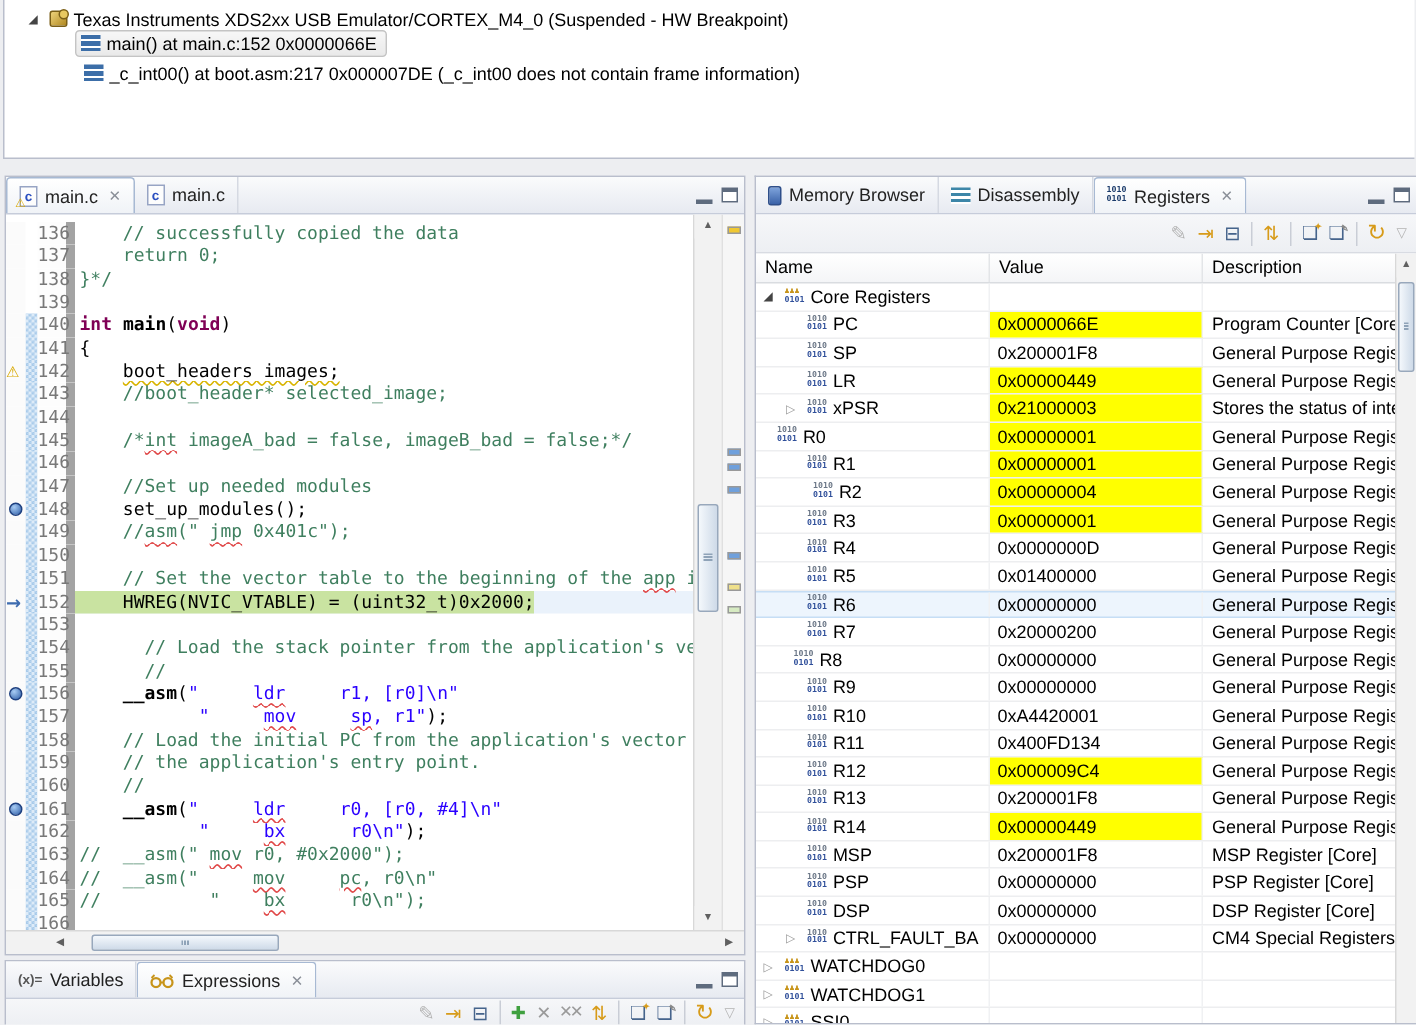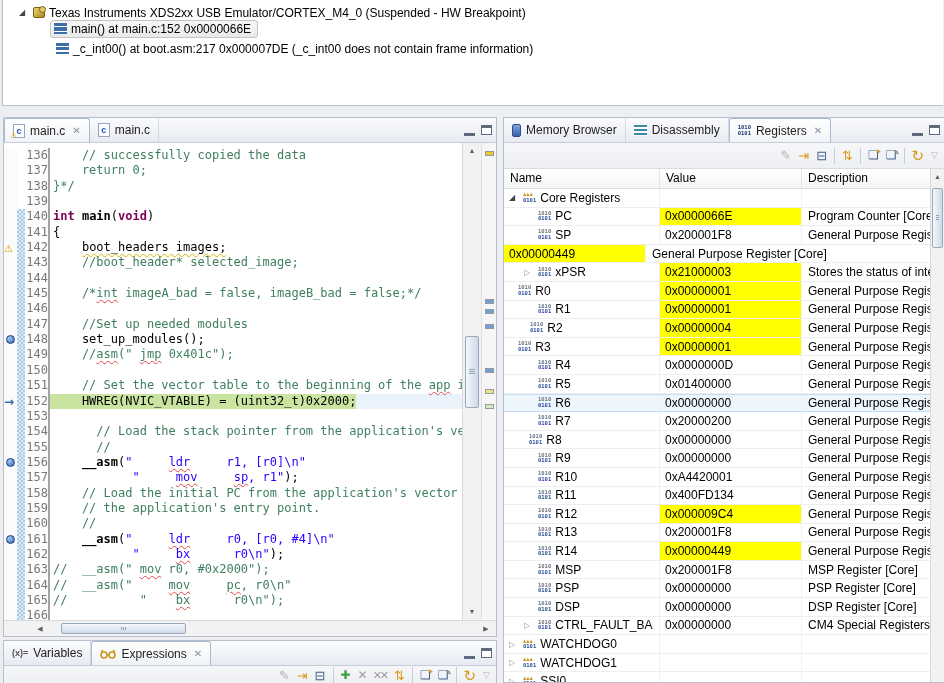--- a/index.html
+++ b/index.html
@@ -44,21 +44,21 @@
   #code-scroll { flex:1; overflow:hidden; position:relative; padding-top:5px;
                  font-family:"DejaVu Sans Mono", monospace; font-size:12px; }
   .line { display:flex; height:15.35px; line-height:15.35px; white-space:pre; }
   .gut-m { width:13px; flex:0 0 13px; text-align:center; background:#FBFBFB; position:relative; }
   .gut-h { width:8px; flex:0 0 8px; }
   .gut-h.on { background-image:
       linear-gradient(45deg,#A9CBEA 25%,transparent 25%,transparent 75%,#A9CBEA 75%),
       linear-gradient(45deg,#A9CBEA 25%,#DDEBF8 25%,#DDEBF8 75%,#A9CBEA 75%);
       background-size:4px 4px; background-position:0 0,2px 2px; }
   .gut-n { width:25px; flex:0 0 25px; text-align:right; padding-right:0; color:#787878;
-           border-right:2px solid #a3a3a3; background:#FDFDFD; }
+           border-right:6px solid #a3a3a3; background:#FDFDFD; }
   .ctext { padding-left:3px; }
   .line.cur { background:#EAF2FB; }
   .line.cur .ctext { background:#C9E3A1; }
   .sp { color:#000; } .sc { color:#3F7F5F; } .sk { color:#7F0055; font-weight:bold; }
   .ss { color:#2A00FF; } .sb { color:#000; font-weight:bold; }
   .sw { text-decoration:underline wavy #D8B400 1px; text-underline-offset:2px; }
   .sce { color:#3F7F5F; text-decoration:underline wavy #E04848 1px; text-underline-offset:2px; }
   .sse { color:#2A00FF; text-decoration:underline wavy #E04848 1px; text-underline-offset:2px; }
   .bp-dot { position:absolute; left:2px; top:3px; width:9px; height:9px; border-radius:50%;
             background:radial-gradient(circle at 35% 30%,#A8CCF4,#2F5FA8); border:1px solid #1E4080; }
@@ -300,20 +300,28 @@
             <span class="binicon">
               <span class="t">1010</span>
               <span class="b">0101</span>
             </span>
             <span>SP</span>
           </div>
           <div class="cell cv">0x200001F8</div>
           <div class="cell cd">General Purpose Register [Core]</div>
         </div>
         <div class="trow">
+          <div class="cell cn" style="padding-left: 20px;">
+            <span class="twisty" style="color: rgb(153, 153, 153);">&nbsp;</span>
+            <span class="binicon">
+              <span class="t">1010</span>
+              <span class="b">0101</span>
+            </span>
+            <span>LR</span>
+          </div>
           <div class="cell cv hl">0x00000449</div>
           <div class="cell cd">General Purpose Register [Core]</div>
         </div>
         <div class="trow">
           <div class="cell cn" style="padding-left: 20px;">
             <span class="twisty" style="color: rgb(153, 153, 153);">▷</span>
             <span class="binicon">
               <span class="t">1010</span>
               <span class="b">0101</span>
             </span>
@@ -340,33 +348,33 @@
             <span class="binicon">
               <span class="t">1010</span>
               <span class="b">0101</span>
             </span>
             <span>R1</span>
           </div>
           <div class="cell cv hl">0x00000001</div>
           <div class="cell cd">General Purpose Register [Core]</div>
         </div>
         <div class="trow">
-          <div class="cell cn" style="padding-left: 12px;">
+          <div class="cell cn" style="padding-left: 24px;">
             <span class="twisty" style="color: rgb(153, 153, 153);">&nbsp;</span>
             <span class="binicon">
               <span class="t">1010</span>
               <span class="b">0101</span>
             </span>
             <span>R2</span>
           </div>
           <div class="cell cv hl">0x00000004</div>
           <div class="cell cd">General Purpose Register [Core]</div>
         </div>
         <div class="trow">
-          <div class="cell cn" style="">
+          <div class="cell cn" style="padding-left: 20px;">
             <span class="twisty" style="color: rgb(153, 153, 153);">&nbsp;</span>
             <span class="binicon">
               <span class="t">1010</span>
               <span class="b">0101</span>
             </span>
             <span>R3</span>
           </div>
           <div class="cell cv hl">0x00000001</div>
           <div class="cell cd">General Purpose Register [Core]</div>
         </div>

